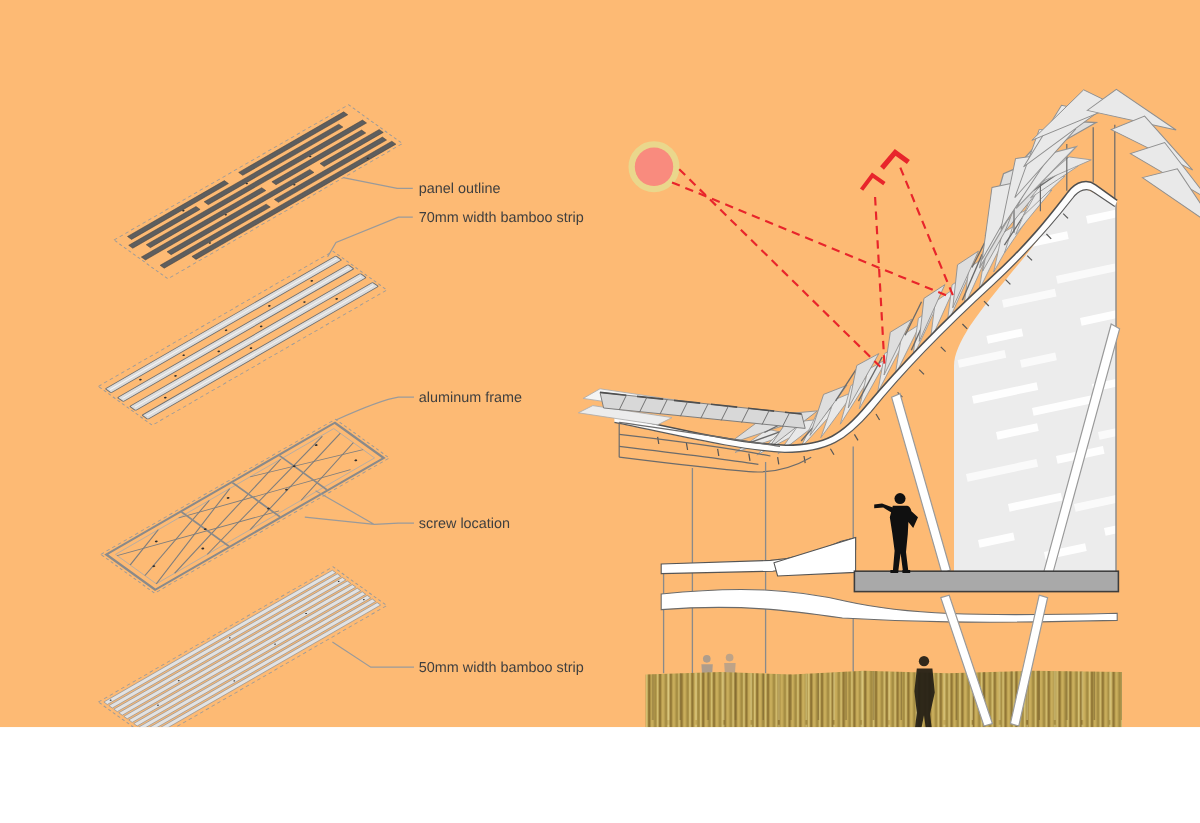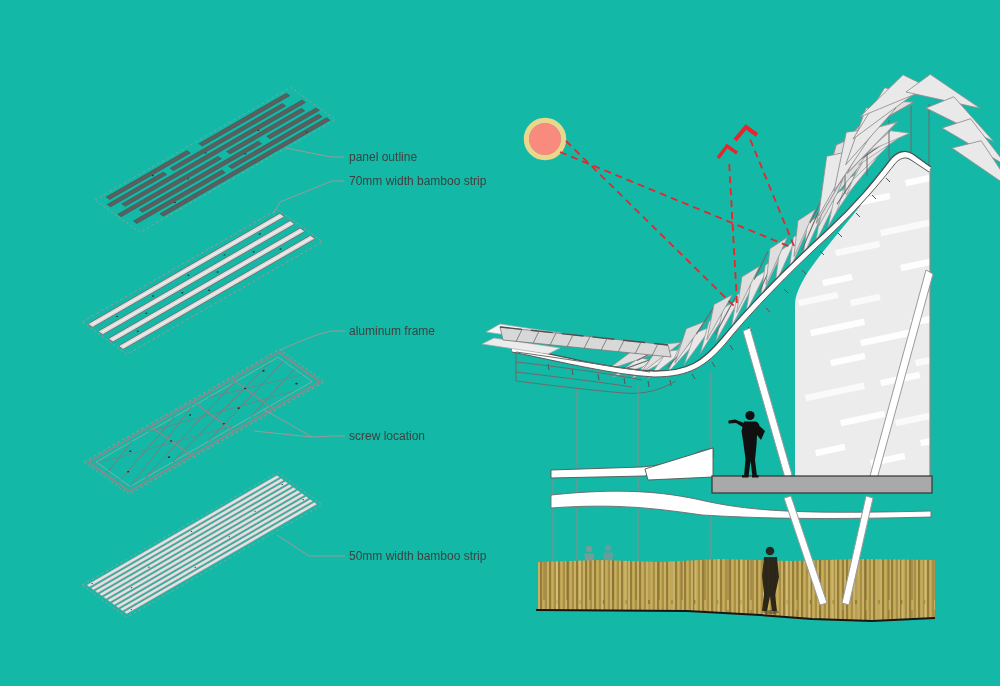--- a/index.html
+++ b/index.html
@@ -1,16 +1,16 @@
 <!DOCTYPE html>
 <html style="--accent-red: #e8252b; --sun-core: #f98b7e; --sun-ring: #ead78c; --grass-base: #b59a4b; --platform-gray: #a9a9a9; --strip-dark: #5e5e5e;"><head>
 <meta charset="utf-8">
 <style>
   html,body{margin:0;padding:0;background:#fff;}
-  .page{width:1000px;height:686px;position:relative;background:#14b8a6;overflow:hidden;}
+  .page{width:1000px;height:606px;position:relative;background:#fdba74;overflow:hidden;}
   svg{display:block;}
   text.lbl{font-family:"Liberation Sans","DejaVu Sans",sans-serif;font-size:12px;fill:#3f3f3f;}
   .leader{stroke:#9a9a9a;stroke-width:1;fill:none;}
   .pnl-dash{fill:none;stroke:#9a9a9a;stroke-width:.9;stroke-dasharray:3 2.6;}
   .strip-dark rect{fill:var(--strip-dark,#5e5e5e);stroke:#3e3e3e;stroke-width:.4;}
   .rail{fill:#dcdcdc;stroke:#6e6e6e;stroke-width:.9;}
   .rail-hl{stroke:#f7f7f7;stroke-width:.9;}
   .screw{fill:#2e2e2e;}
   .frame-line{stroke:#7d7d7d;stroke-width:1;fill:none;}
   .rib{stroke:#8a8a8a;stroke-width:1.6;}

